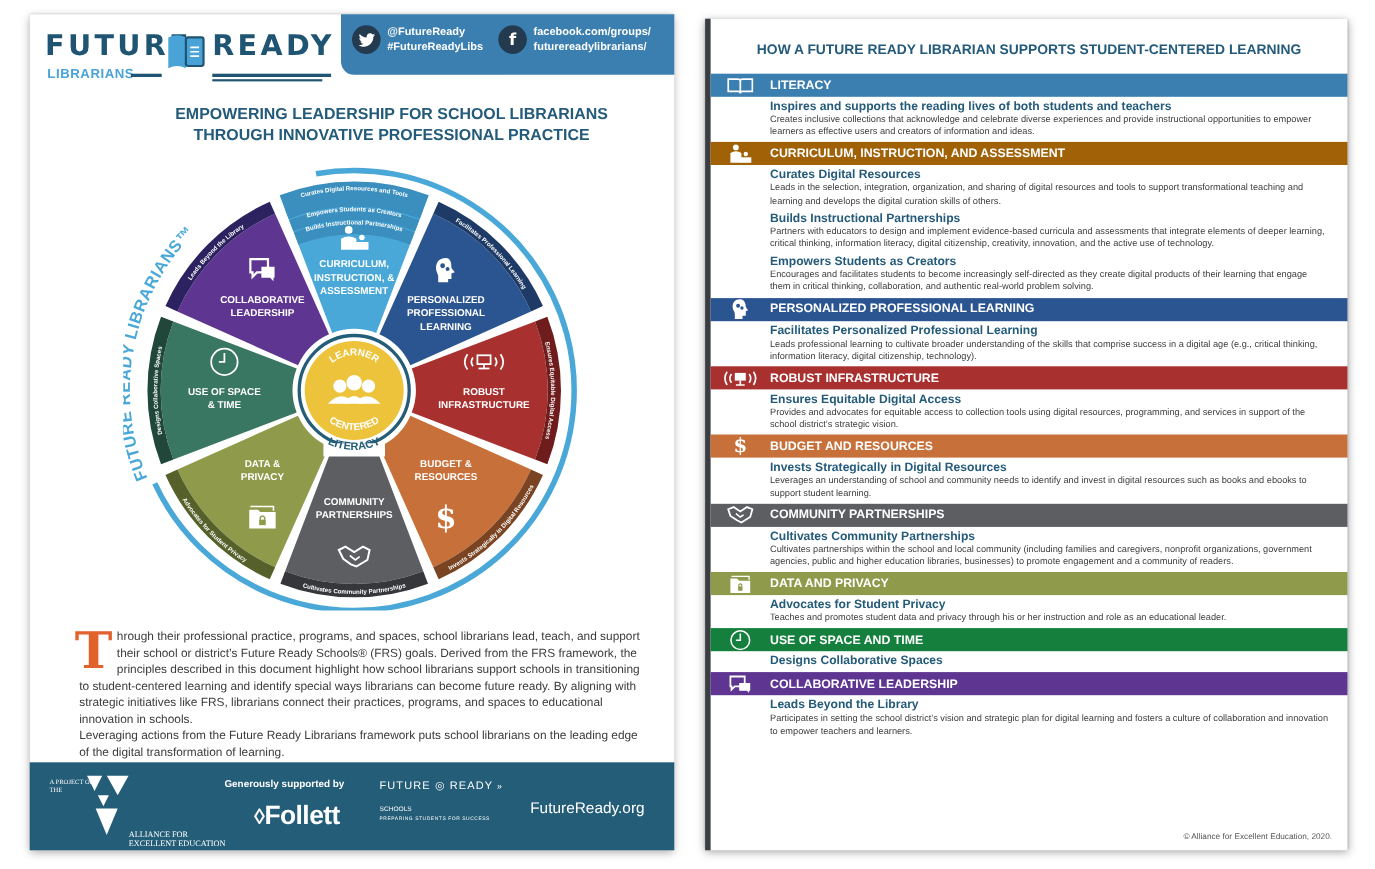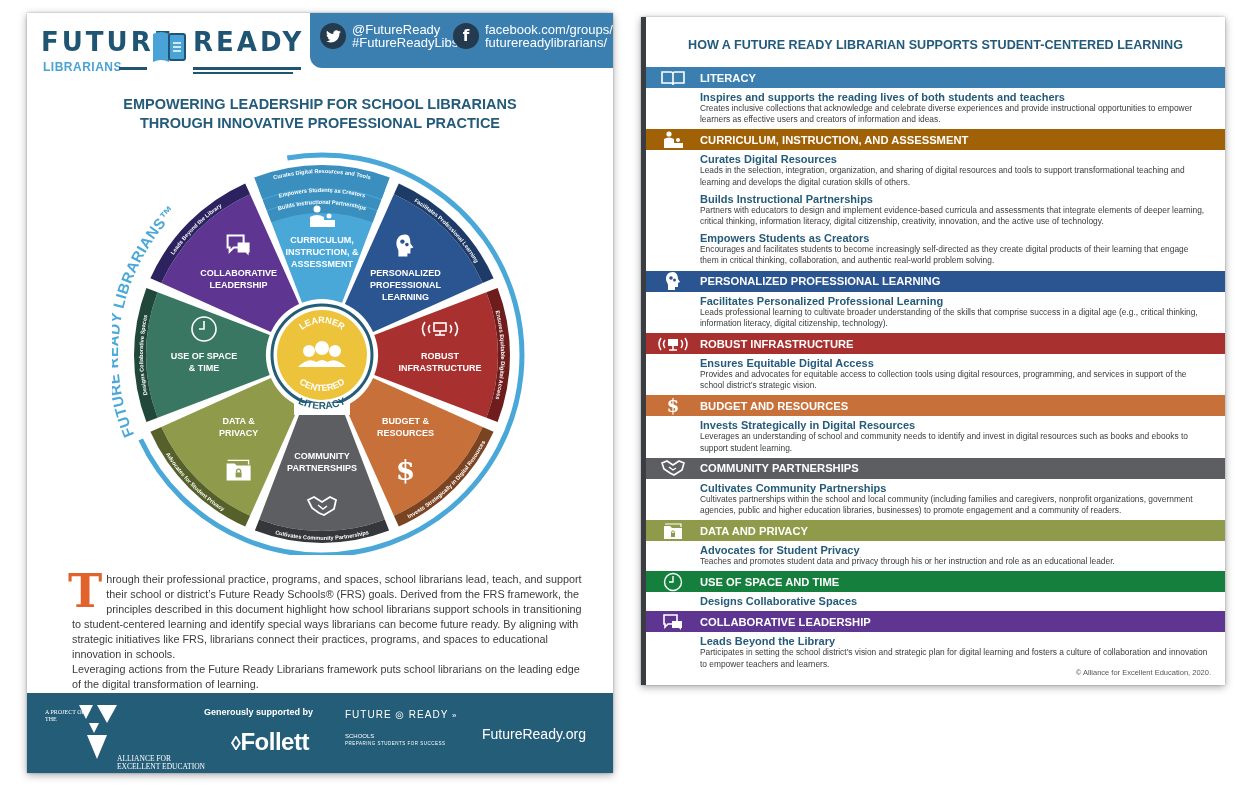--- a/index.html
+++ b/index.html
@@ -5,41 +5,41 @@
   html, body { margin: 0; padding: 0; }
   body {
     width: 1250px; height: 790px; background: #ffffff; position: relative; overflow: hidden;
     font-family: "Liberation Sans", "DejaVu Sans", sans-serif;
   }
   .page {
     position: absolute; background: #ffffff;
     box-shadow: 0 2px 8px rgba(0,0,0,0.35), 0 0 2px rgba(0,0,0,0.25);
   }
   #left-page { left: 27px; top: 13px; width: 586px; height: 760px; }
-  #right-page { left: 641px; top: 17px; width: 584px; height: 668px; border-left: 5px solid #3a3d42; box-sizing: border-box; }
+  #right-page { left: 641px; top: 17px; width: 584px; height: 756px; border-left: 5px solid #3a3d42; box-sizing: border-box; }
 
   
   .logo { position: absolute; left: 14px; top: 14px; width: 260px; height: 50px; }
   .logo .fr-word { position: absolute; top: 0; font-family: "DejaVu Sans", sans-serif; font-weight: bold; font-size: 26px; letter-spacing: 3px; color: #1f5572; }
   .logo .w-future { left: 0; }
   .logo .w-ready { left: 152px; }
   .logo .w-lib { position: absolute; left: 2px; top: 33px; font-size: 12px; font-weight: bold; color: #4aa3d6; letter-spacing: 0.5px; }
   .logo .line1 { position: absolute; left: 78px; top: 40px; width: 28px; height: 3px; background: #1f5572; }
   .logo .line2 { position: absolute; left: 152px; top: 40px; width: 108px; height: 3px; background: #1f5572; }
   .logo .line3 { position: absolute; left: 152px; top: 45px; width: 100px; height: 2px; background: #1f5572; }
   .logo .book { position: absolute; left: 110px; top: 1px; width: 38px; height: 38px; }
 
   .social-box { position: absolute; left: 283px; top: 0; width: 303px; height: 55px; background: #3b7fb0; border-bottom-left-radius: 12px; }
   .social { position: absolute; top: 10px; display: flex; align-items: center; }
   .social .circ { width: 26px; height: 26px; border-radius: 50%; background: #243a4e; color: #fff; display: flex; align-items: center; justify-content: center; font-weight: bold; font-size: 15px; margin-right: 6px; }
-  .social .txt { color: #fff; font-weight: normal; font-size: 13px; line-height: 13px; }
+  .social .txt { color: #fff; font-weight: bold; font-size: 10px; line-height: 13px; }
   #tw { left: 10px; }
   #fb { left: 143px; }
 
-  .main-title { position: absolute; left: 0; width: 586px; top: 82px; text-align: center; color: #245b7a; font-weight: bold; font-size: 14.5px; line-height: 19px; }
+  .main-title { position: absolute; left: 0; width: 586px; top: 82px; text-align: center; color: #245b7a; font-weight: bold; font-size: 14.5px; line-height: 19px; padding-left: 36px; }
 
   
   #wheel { position: absolute; left: 85px; top: 122px; width: 420px; height: 420px; }
 
   .body-text { position: absolute; left: 45px; width: 510px; font-size: 10.8px; line-height: 15px; color: #3b3b3b; }
   #intro { top: 559px; }
   #intro .dropcap { float: left; font-family: "DejaVu Serif", serif; font-weight: bold; color: #e2622c; font-size: 46px; line-height: 38px; margin: 0 4px 0 -4px; height: 40px; }
   #lever { top: 649px; }
 
   .footer { position: absolute; left: 0; bottom: 0; width: 586px; height: 80px; background: #245d78; color: #fff; }

